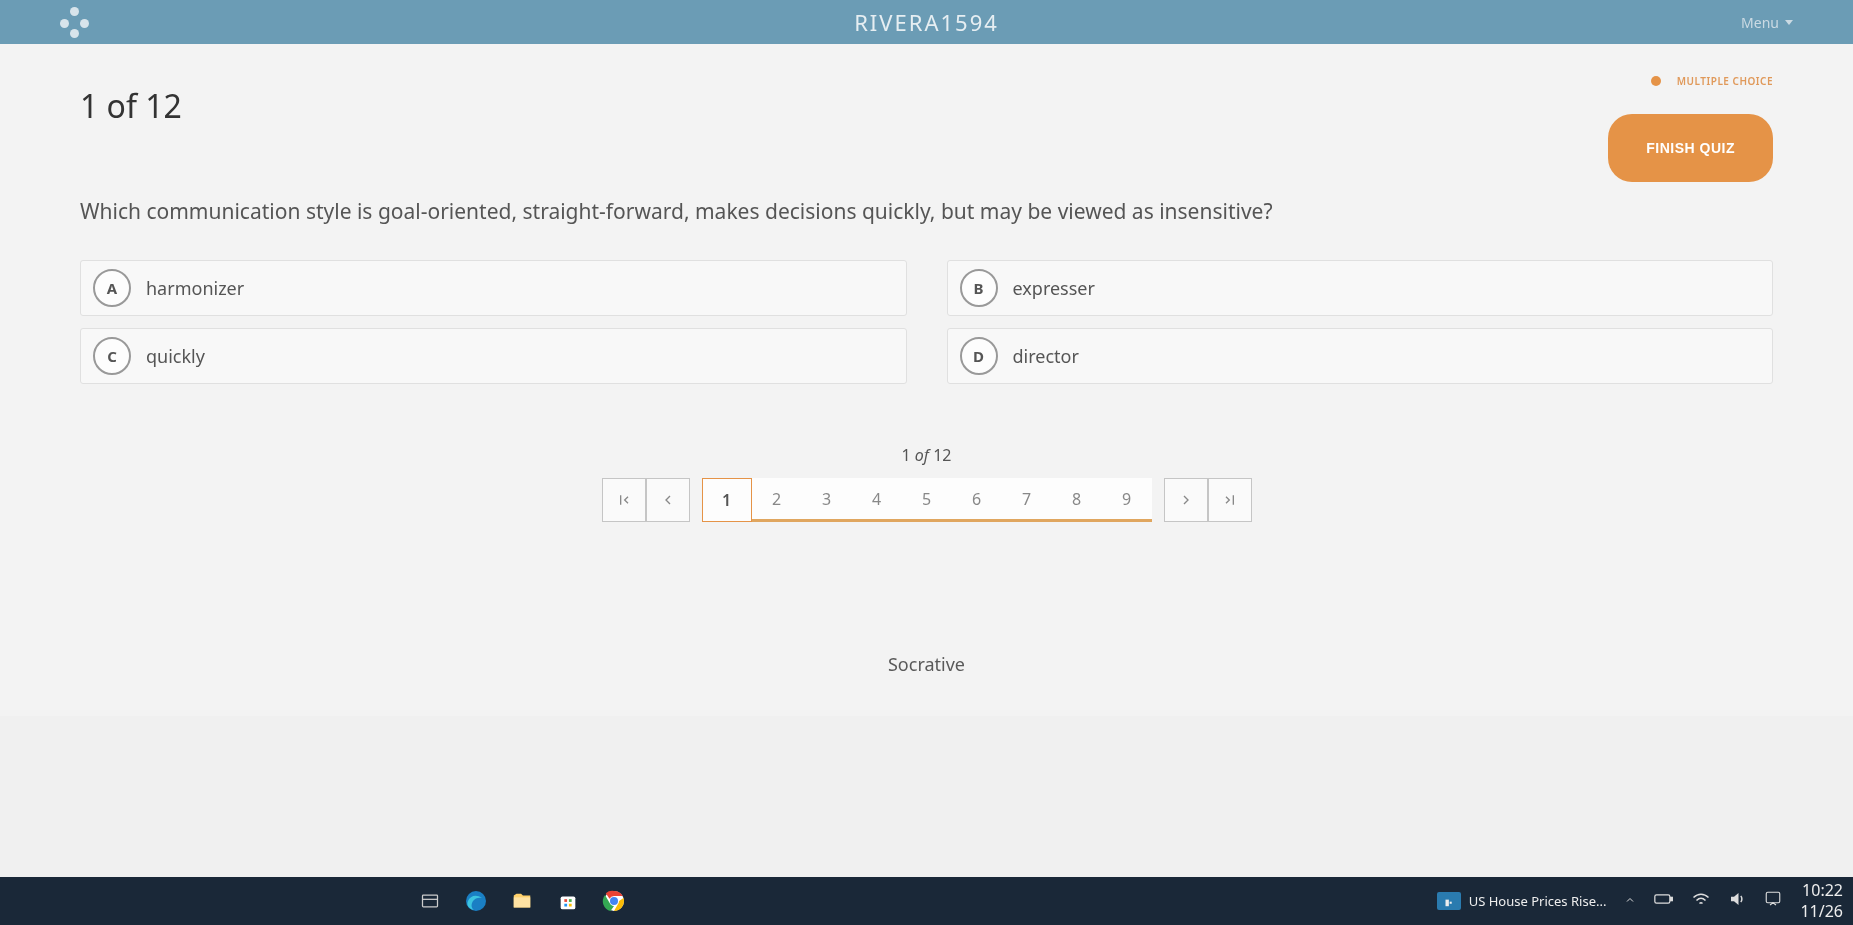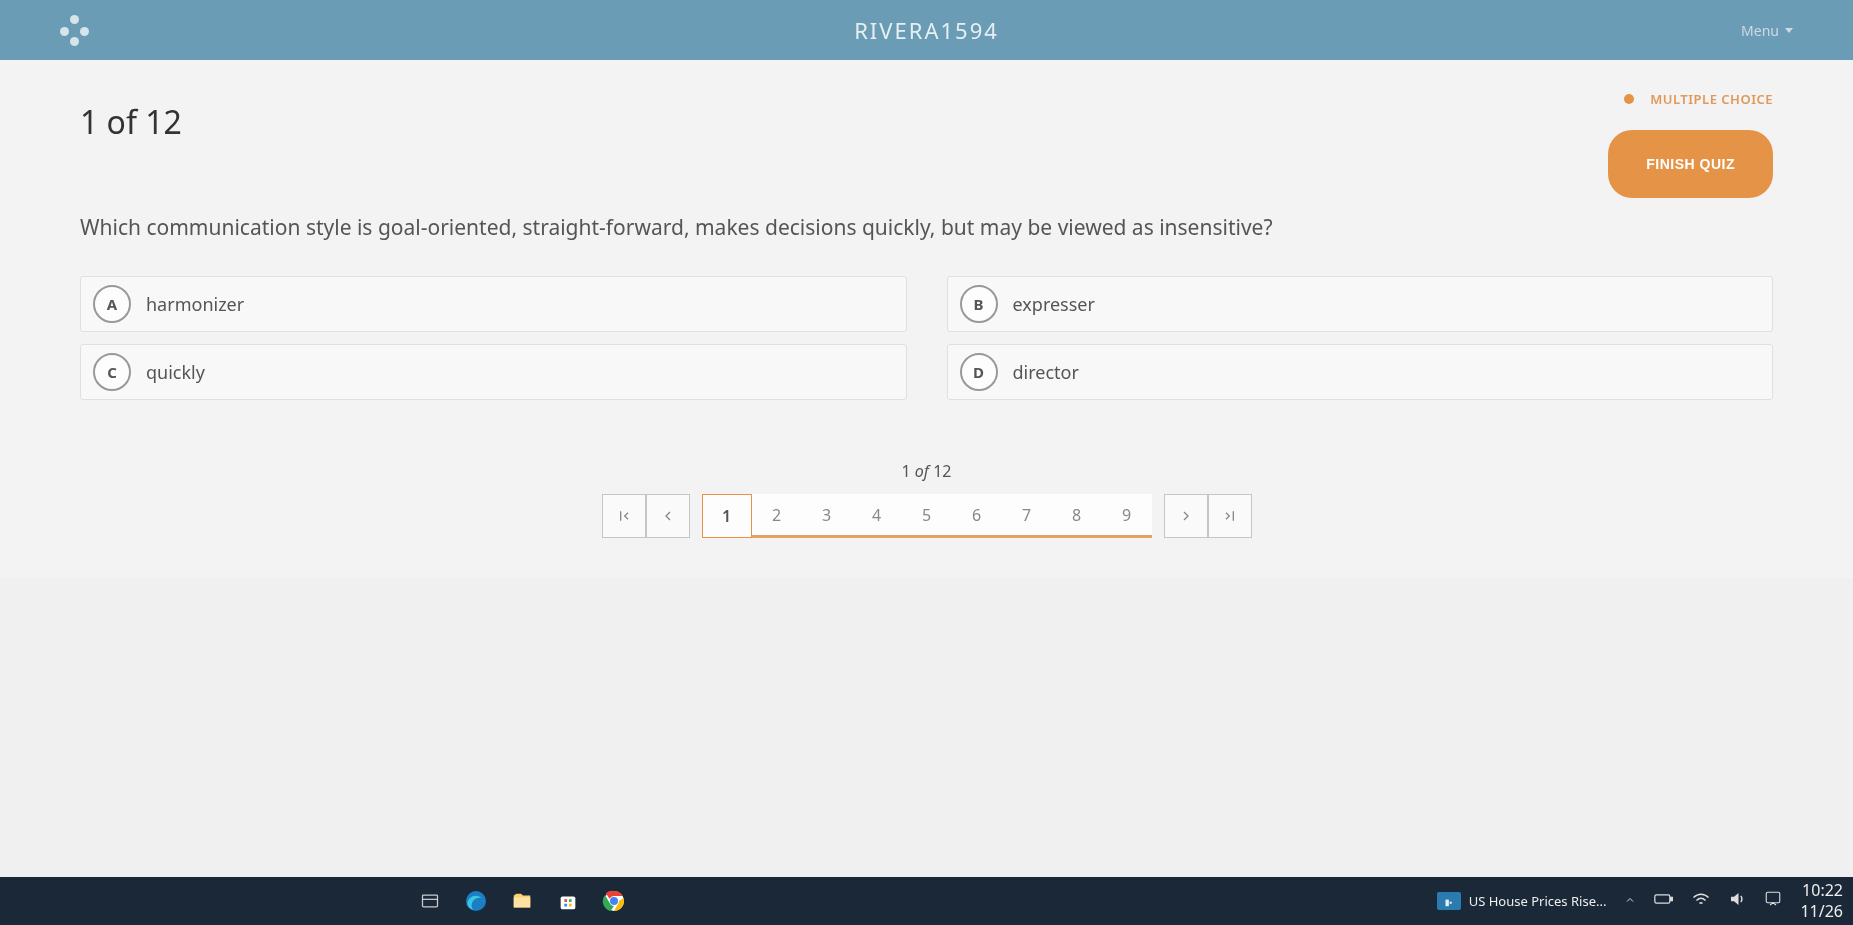--- a/index.html
+++ b/index.html
@@ -6,21 +6,21 @@
     body {
       font-family: system-ui, -apple-system, sans-serif;
       background: #f0f0f0;
       width: 1853px;
       height: 925px;
       overflow: hidden;
       position: relative;
     }
     .app-header {
       background: #6b9cb5;
-      height: 60px;
+      height: 44px;
       display: flex;
       align-items: center;
       padding: 0 60px;
       position: relative;
     }
     .logo {
       width: 30px;
       height: 30px;
       position: relative;
     }
@@ -62,21 +62,21 @@
     .question-counter {
       font-size: 32px;
       color: #333;
       font-weight: 400;
     }
     .type-badge {
       position: absolute;
       right: 80px;
       top: 30px;
       color: #e0995a;
-      font-size: 13px;
+      font-size: 10px;
       font-weight: 600;
       letter-spacing: 0.5px;
       display: flex;
       align-items: center;
       gap: 16px;
     }
     .type-dot {
       width: 10px;
       height: 10px;
       background: #e59347;
@@ -334,20 +334,21 @@
           </svg>
       </button>
       <button class="nav-btn">
         <svg viewBox="0 0 24 24" fill="none" stroke="currentColor" stroke-width="2">
             <path d="M6 17l5-5-5-5M17 5v14"></path>
           </svg>
       </button>
     </div>
   </div>
 
+  <div class="footer-text">Socrative</div>
 </div>
 
 <div class="taskbar">
   <div class="taskbar-center">
     <div class="tb-icon">
       <svg width="20" height="20" viewBox="0 0 24 24" fill="none" stroke="#ccc" stroke-width="1.5">
           <rect x="3" y="5" width="18" height="14" rx="1"></rect>
           <path d="M3 10h18"></path>
         </svg>
     </div>

